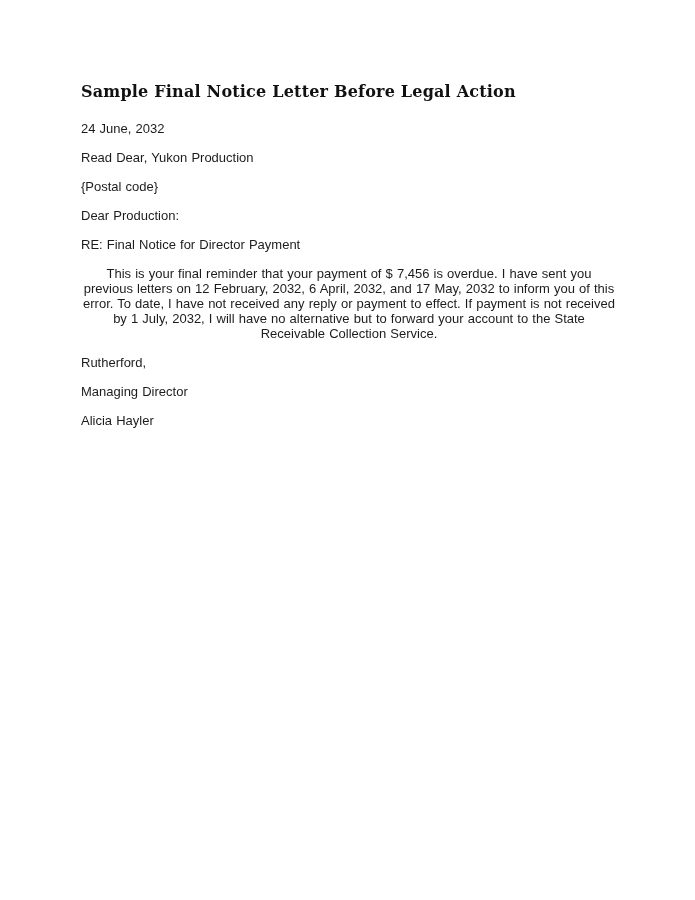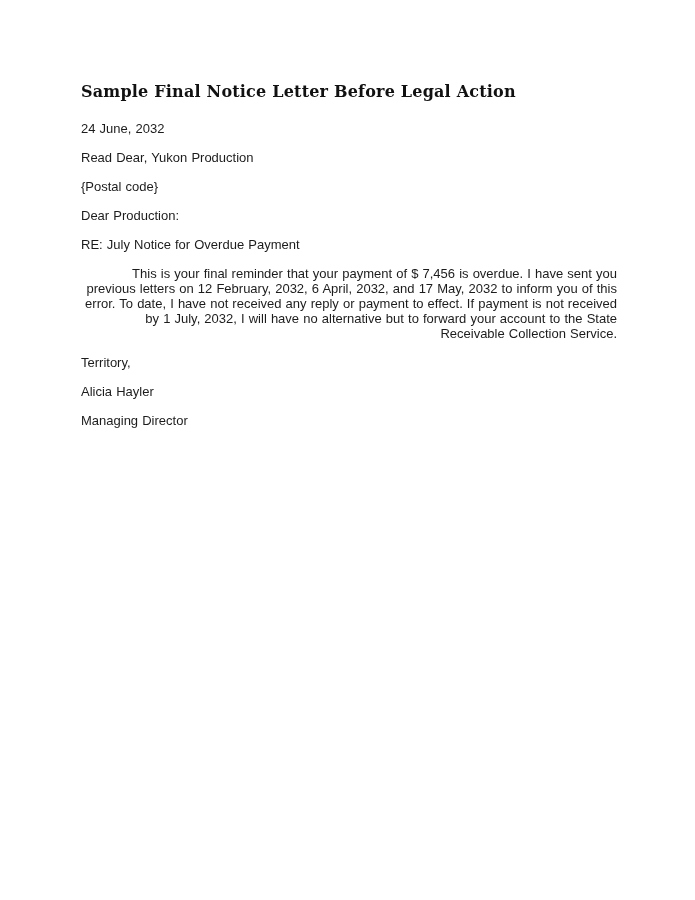--- a/index.html
+++ b/index.html
@@ -32,47 +32,47 @@
     letter-spacing: 0.2px;
   }
   .line, .para {
     font-size: 13px;
     line-height: 15px;
     margin: 0 0 14px 0;
     word-spacing: 0.5px;
     color: #1c1c1c;
   }
   .para {
-    text-align: right;
+    text-align: center;
   }
 </style>
 </head>
 <body>
 
 <div class="page">
   <div class="content">
 
     <h1 class="letter-title">Sample Final Notice Letter Before Legal Action</h1>
 
     <p class="line">24 June, 2032</p>
 
 
 
     <p class="line">Read Dear, Yukon Production</p>
 
     <p class="line">{Postal code}</p>
 
     <p class="line">Dear Production:</p>
 
-    <p class="line">RE: July Notice for Overdue Payment</p>
+    <p class="line">RE: Final Notice for Director Payment</p>
 
     <p class="para">This is your final reminder that your payment of $ 7,456 is overdue. I have sent you previous letters on 12 February, 2032, 6 April, 2032, and 17 May, 2032 to inform you of this error. To date, I have not received any reply or payment to effect. If payment is not received by 1 July, 2032, I will have no alternative but to forward your account to the State Receivable Collection Service.</p>
 
 
 
-    <p class="line">Territory,</p>
+    <p class="line">Rutherford,</p>
+
+    <p class="line">Managing Director</p>
 
     <p class="line">Alicia Hayler</p>
-
-    <p class="line">Managing Director</p>
 
   </div>
 </div>
 
 </body></html>

